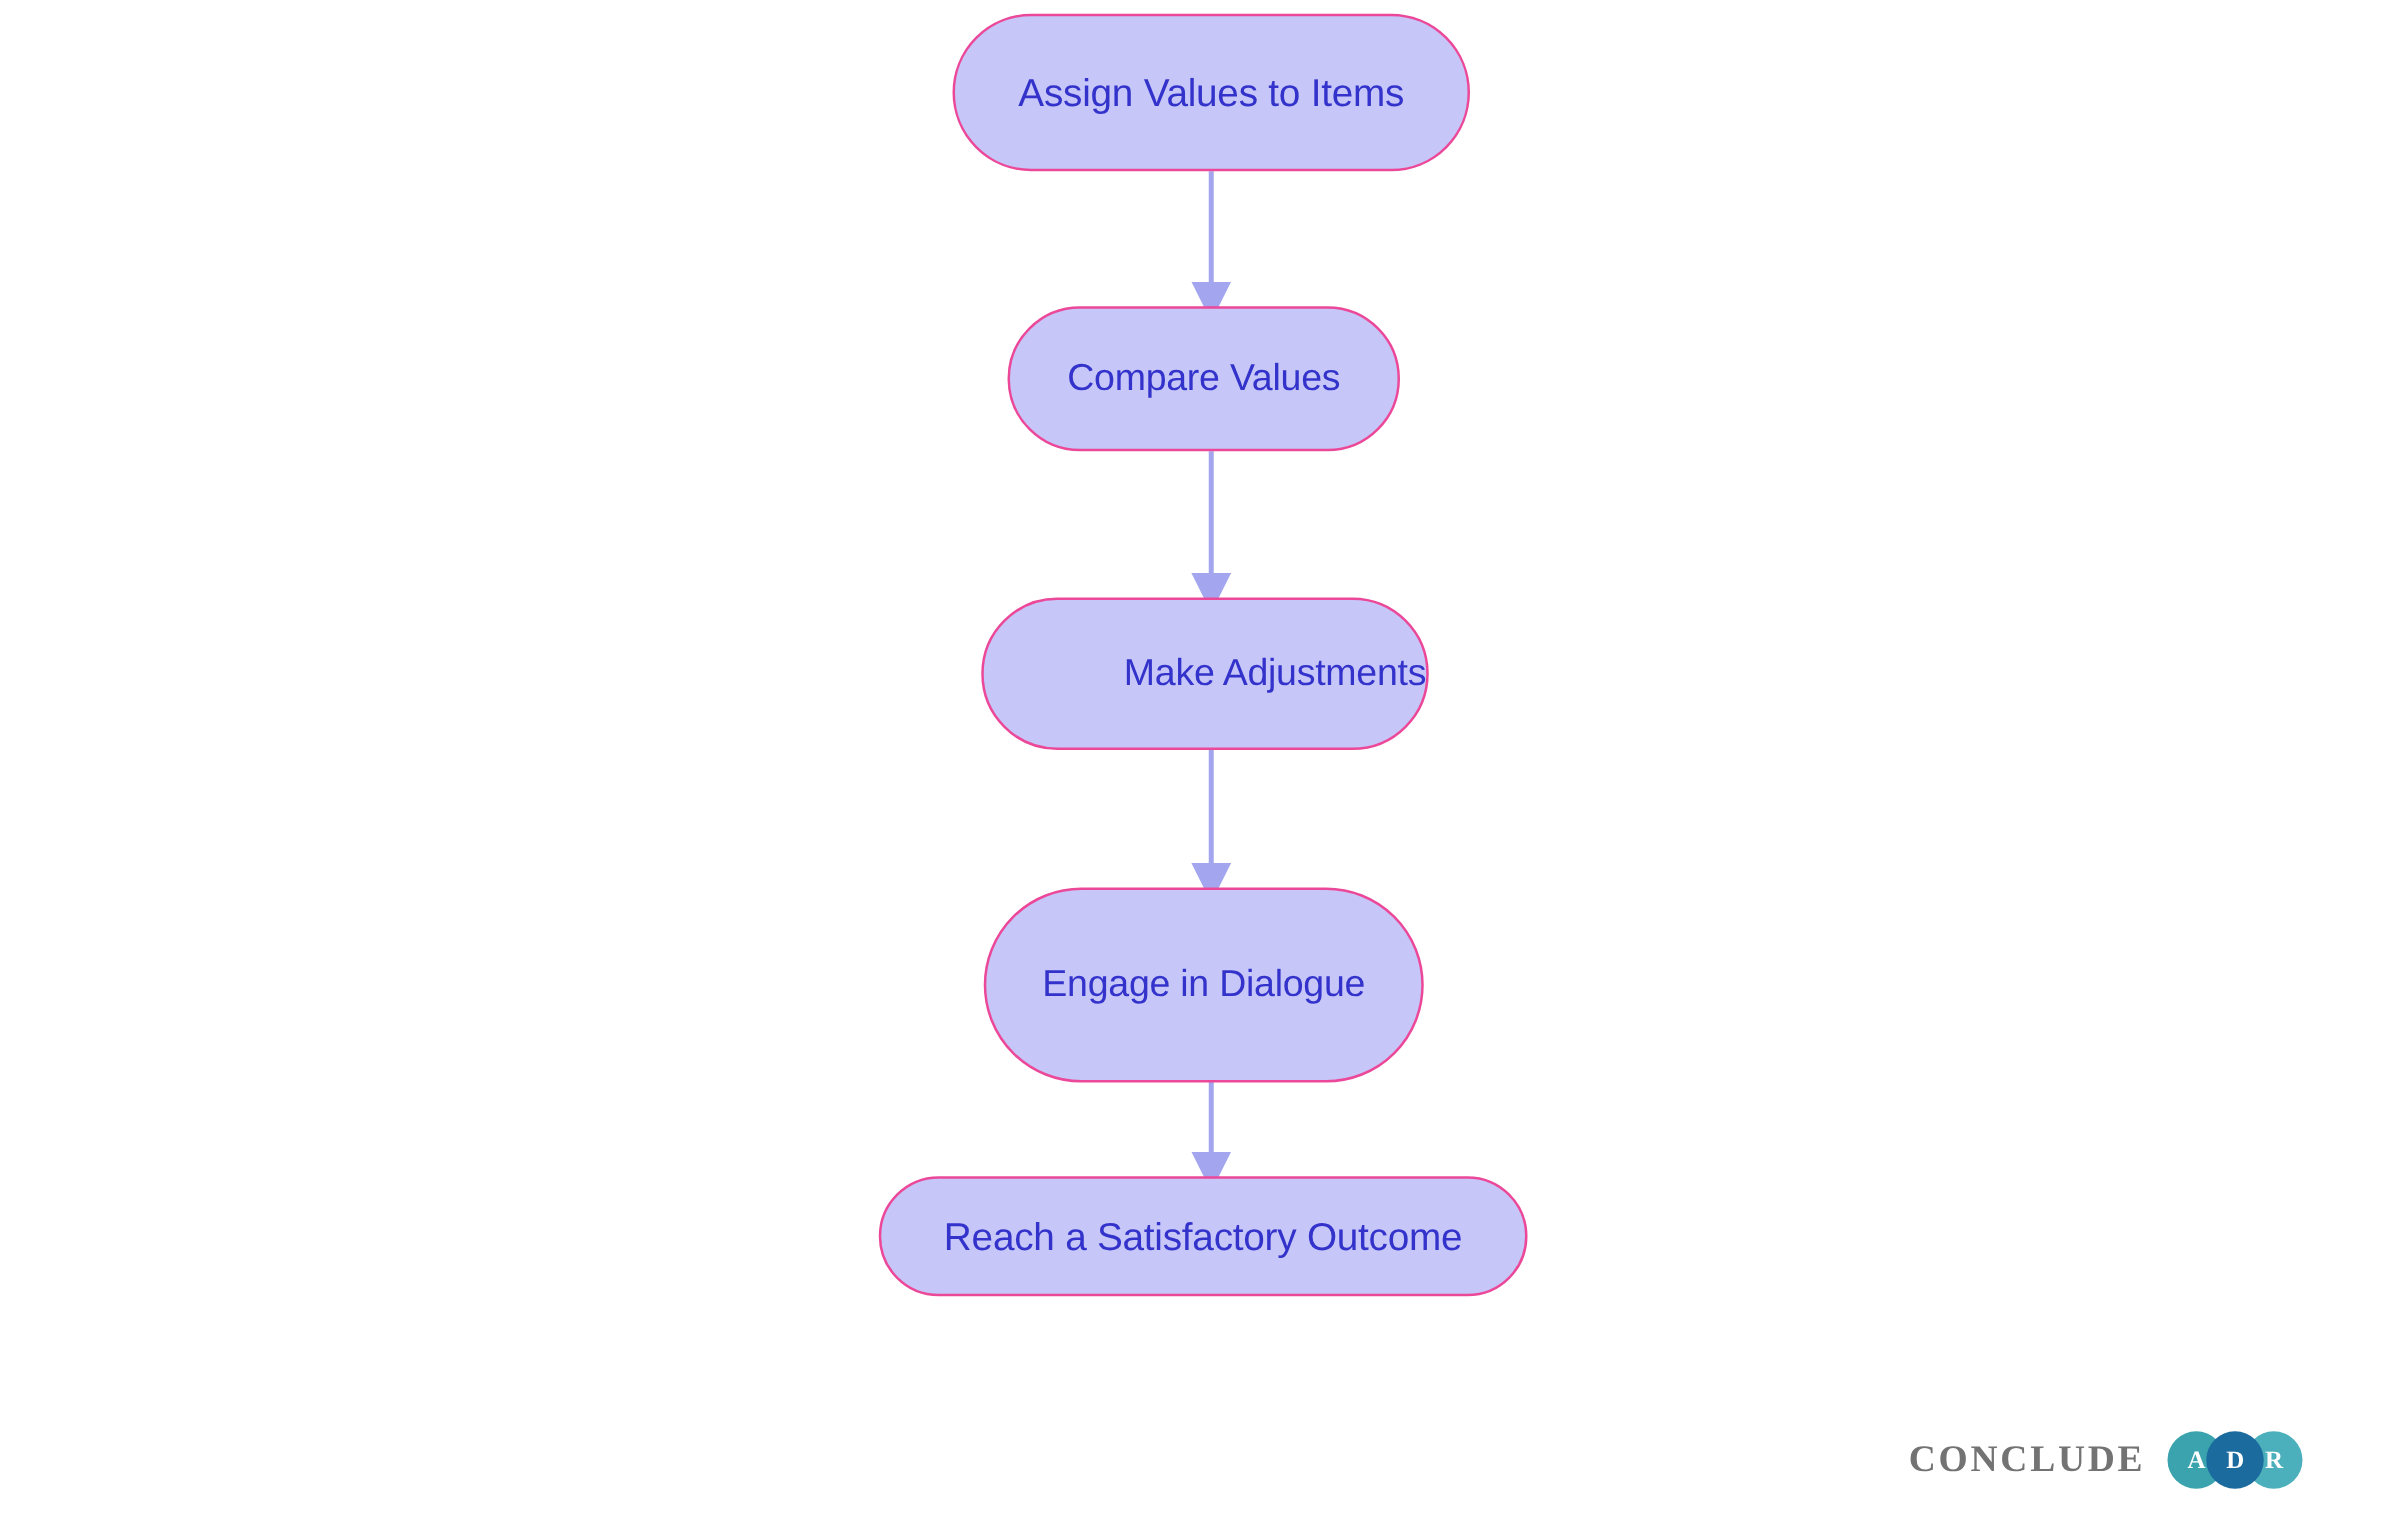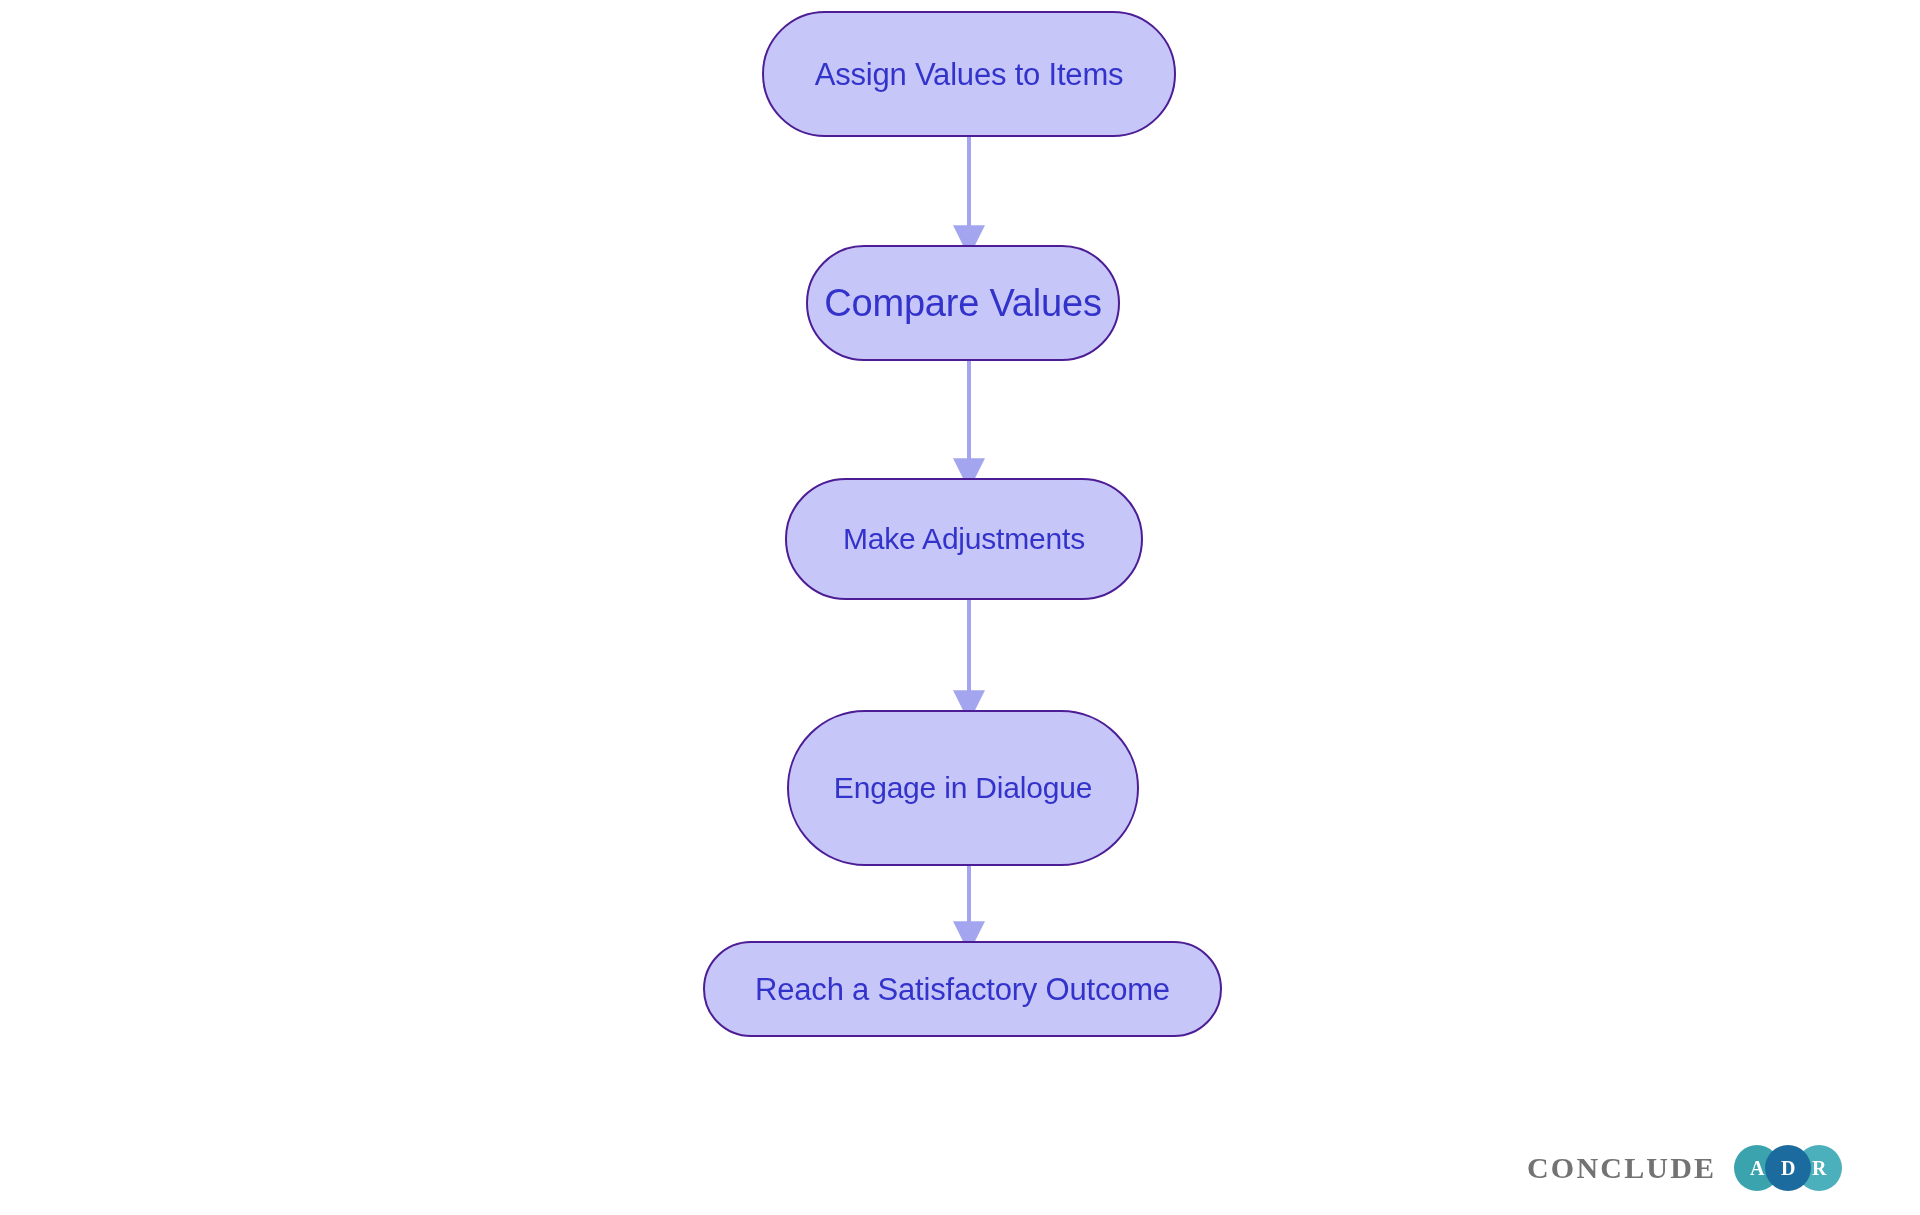--- a/index.html
+++ b/index.html
@@ -35,37 +35,37 @@
   }
 
   
   .node {
     position: absolute;
     box-sizing: border-box;
     display: flex;
     align-items: center;
     justify-content: center;
     background: #c6c7f8;
-    border: 2px solid #4c1d95;
+    border: 2px solid #ec4899;
     border-radius: 9999px;
     color: #3333cc;
     font-family: "Liberation Sans", sans-serif;
     font-weight: 400;
     letter-spacing: -0.2px;
     white-space: nowrap;
     user-select: none;
   }
   .node-label {
     line-height: 1;
     color: #3333cc;
   }
 
   #node-0 { left: 762px; top: 11px;   width: 414px; height: 126px; font-size: 31px; }
-  #node-1 { left: 806px; top: 245px;  width: 314px; height: 116px; font-size: 38px; }
-  #node-2 { left: 785px; top: 478px;  width: 358px; height: 122px; font-size: 30px; }
+  #node-1 { left: 806px; top: 245px;  width: 314px; height: 116px; font-size: 30px; }
+  #node-2 { left: 785px; top: 478px;  width: 358px; height: 122px; font-size: 30px; justify-content: flex-end; }
   #node-3 { left: 787px; top: 710px;  width: 352px; height: 156px; font-size: 30px; }
   #node-4 { left: 703px; top: 941px;  width: 519px; height: 96px; font-size: 31px; }
 
   
   #brand-logo {
     position: absolute;
     left: 1527px;
     top: 1138px;
     height: 60px;
     display: flex;

